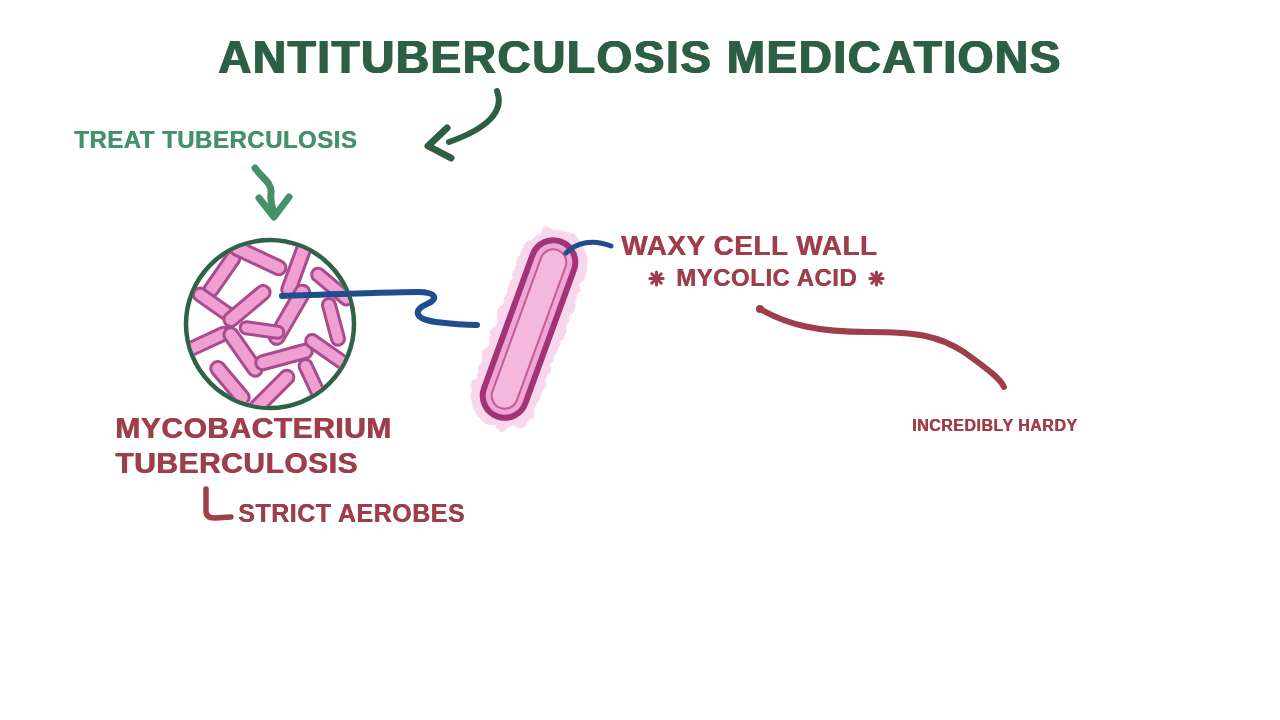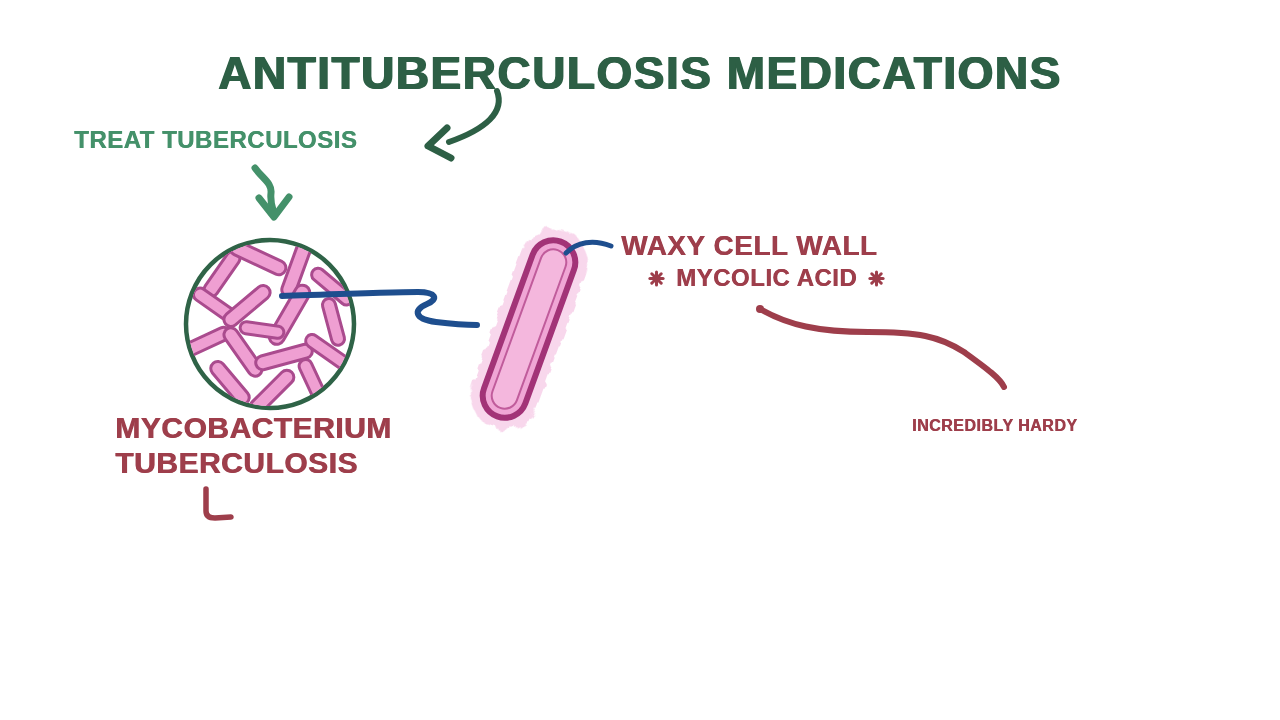--- a/index.html
+++ b/index.html
@@ -27,21 +27,21 @@
   }
   .art{position:absolute;left:0;top:0;width:1280px;height:720px;}
   .lbl{
     position:absolute;
     font-weight:bold;
     white-space:nowrap;
     user-select:none;
   }
   .title{
     position:absolute;left:0;right:0;top:30px;
-    margin:16px;text-align:center;
+    margin:0;text-align:center;
     font-size:46px;font-weight:bold;letter-spacing:1.5px;
     color:var(--green-dark);
     text-shadow:0.8px 0 0 currentColor,-0.8px 0 0 currentColor;
   }
   .treat{
     left:74px;top:126px;
     font-size:24px;letter-spacing:0.5px;
     color:var(--green-mid);
     text-shadow:0.5px 0 0 currentColor;
   }
@@ -163,14 +163,15 @@
     </svg>
   </div>
 
   <div class="lbl hardy maroon-lbl">INCREDIBLY HARDY</div>
 
   <div class="lbl organism maroon-lbl">
     <div>MYCOBACTERIUM</div>
     <div>TUBERCULOSIS</div>
   </div>
 
+  <div class="lbl aerobes maroon-lbl">STRICT AEROBES</div>
 
 </div>
 
 </body></html>

